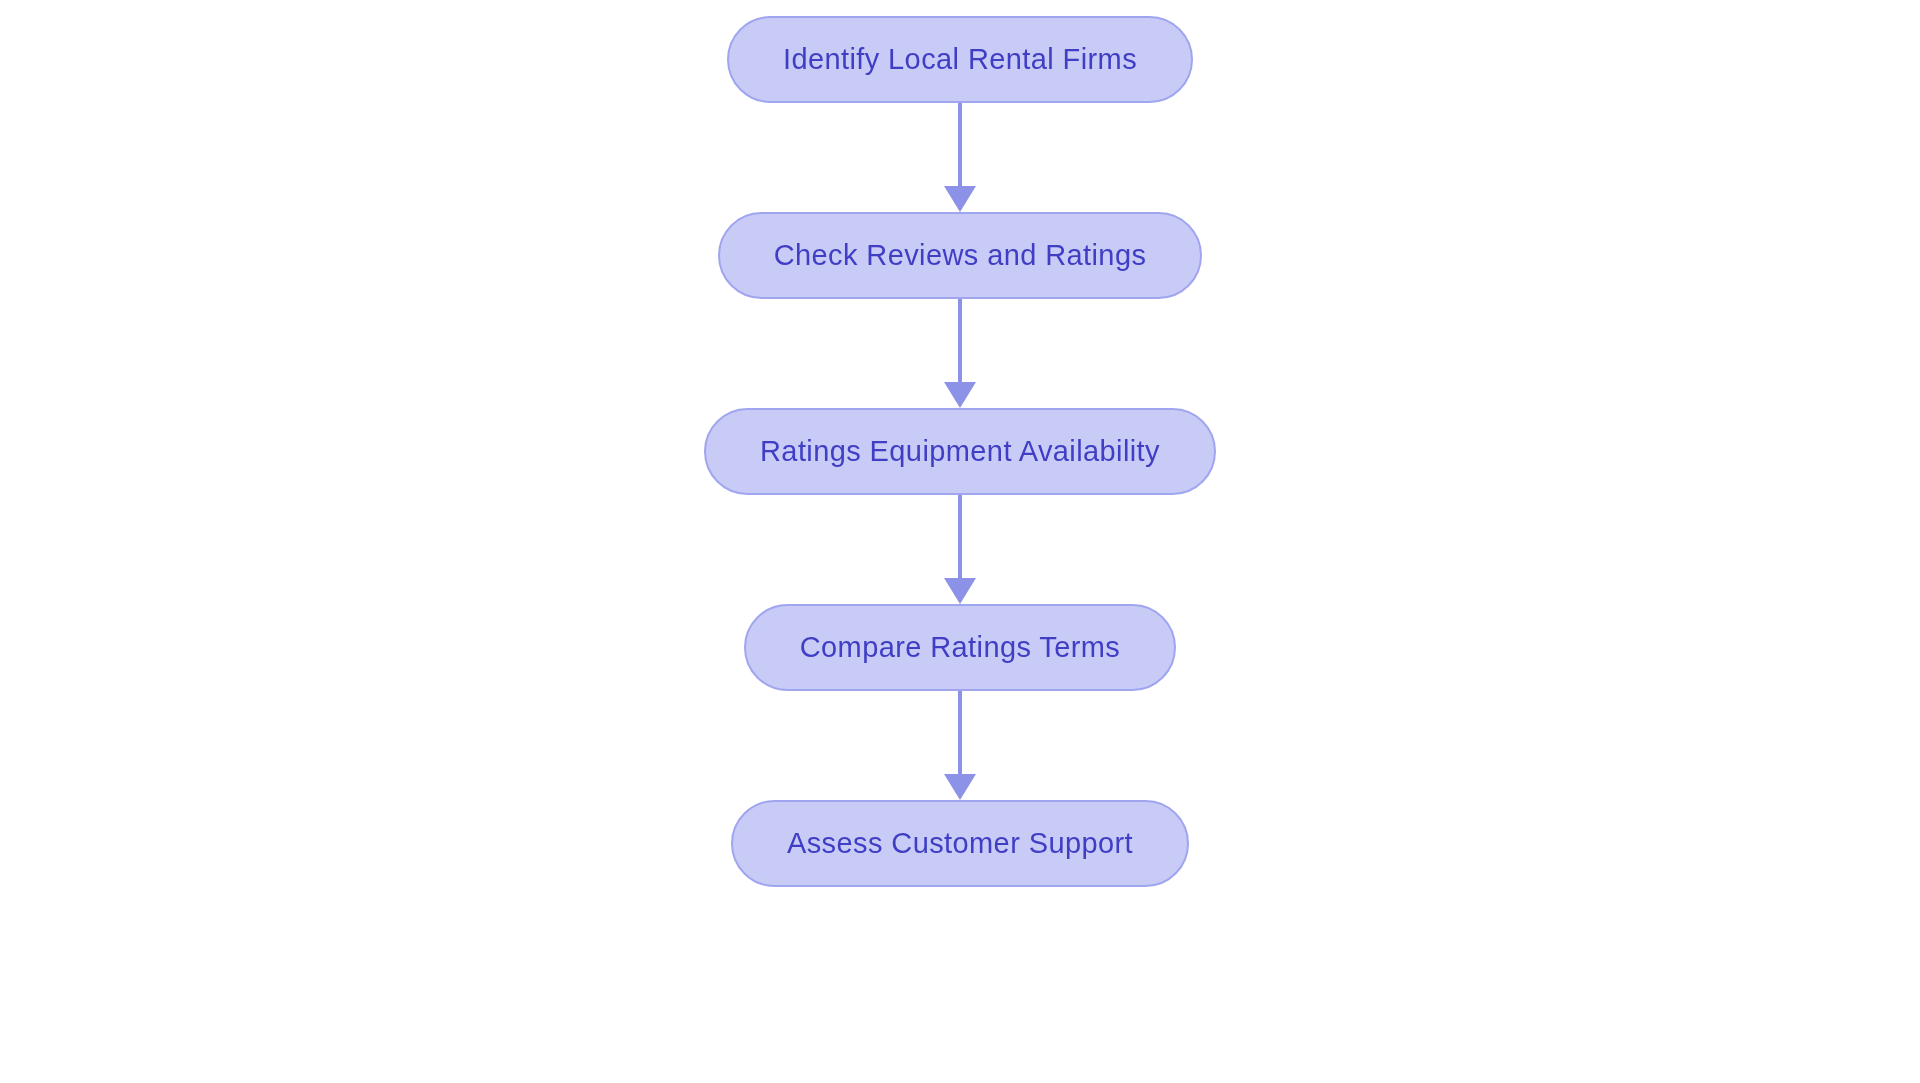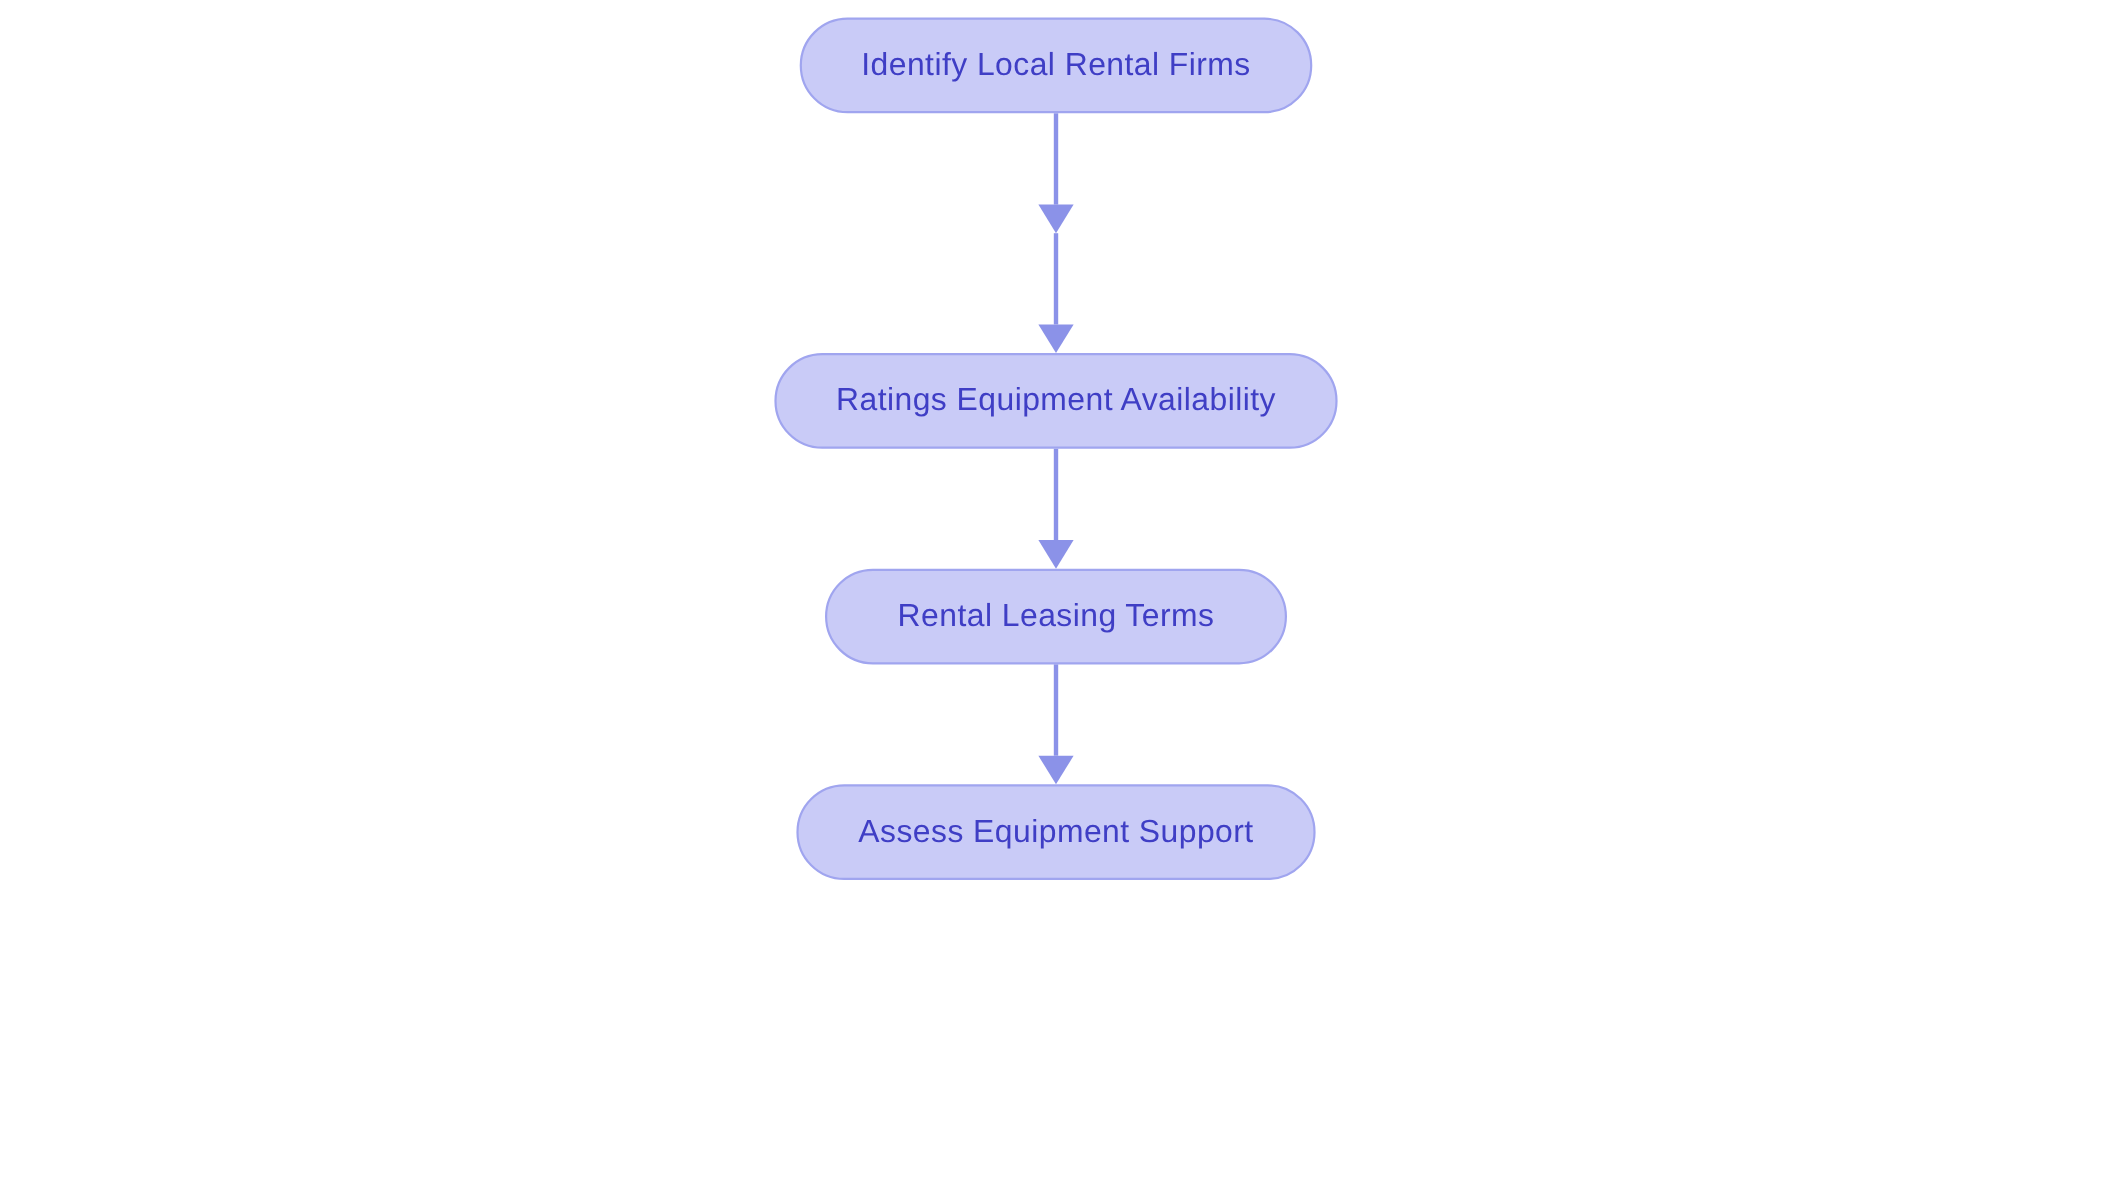--- a/index.html
+++ b/index.html
@@ -72,41 +72,44 @@
 
   <div class="node">
     <span class="node-label">Identify Local Rental Firms</span>
   </div>
 
   <div class="connector">
     <div class="arrow-stem"></div>
     <div class="arrow-head"></div>
   </div>
 
+  <div class="node">
+    <span class="node-label">Check Reviews and Ratings</span>
+  </div>
 
   <div class="connector">
     <div class="arrow-stem"></div>
     <div class="arrow-head"></div>
   </div>
 
   <div class="node">
     <span class="node-label">Ratings Equipment Availability</span>
   </div>
 
   <div class="connector">
     <div class="arrow-stem"></div>
     <div class="arrow-head"></div>
   </div>
 
   <div class="node">
-    <span class="node-label">Rental Leasing Terms</span>
+    <span class="node-label">Compare Ratings Terms</span>
   </div>
 
   <div class="connector">
     <div class="arrow-stem"></div>
     <div class="arrow-head"></div>
   </div>
 
   <div class="node">
-    <span class="node-label">Assess Equipment Support</span>
+    <span class="node-label">Assess Customer Support</span>
   </div>
 
 </div>
 
 </body></html>

